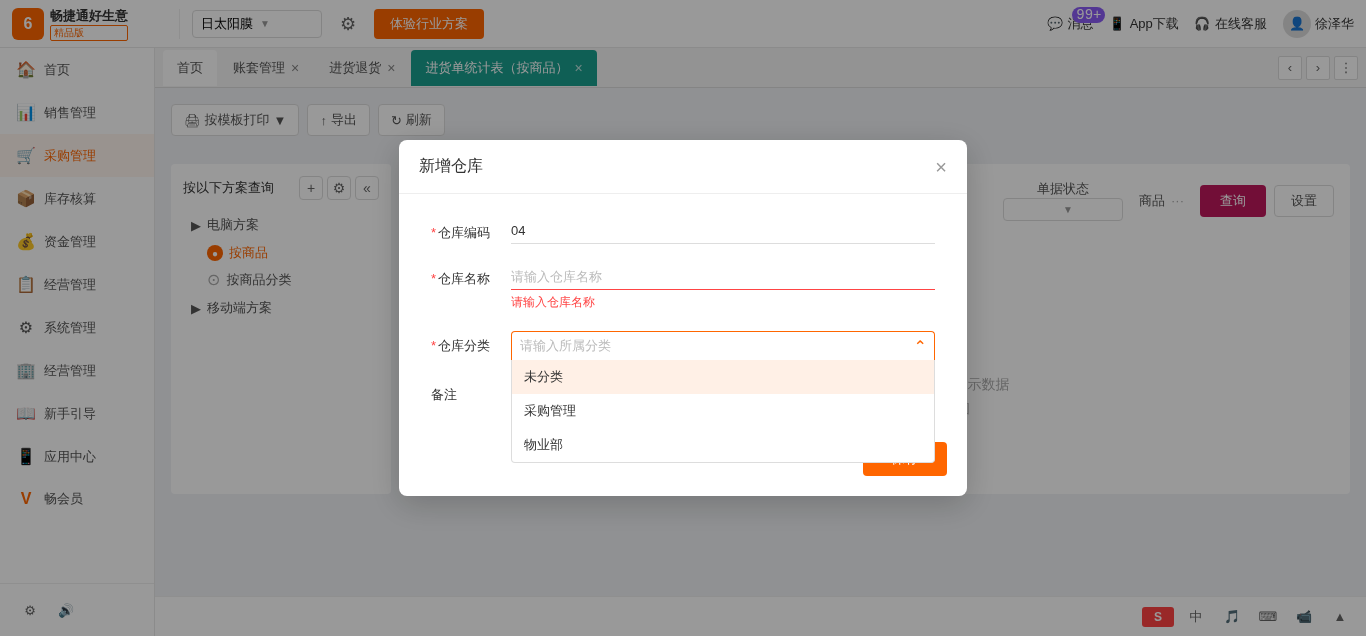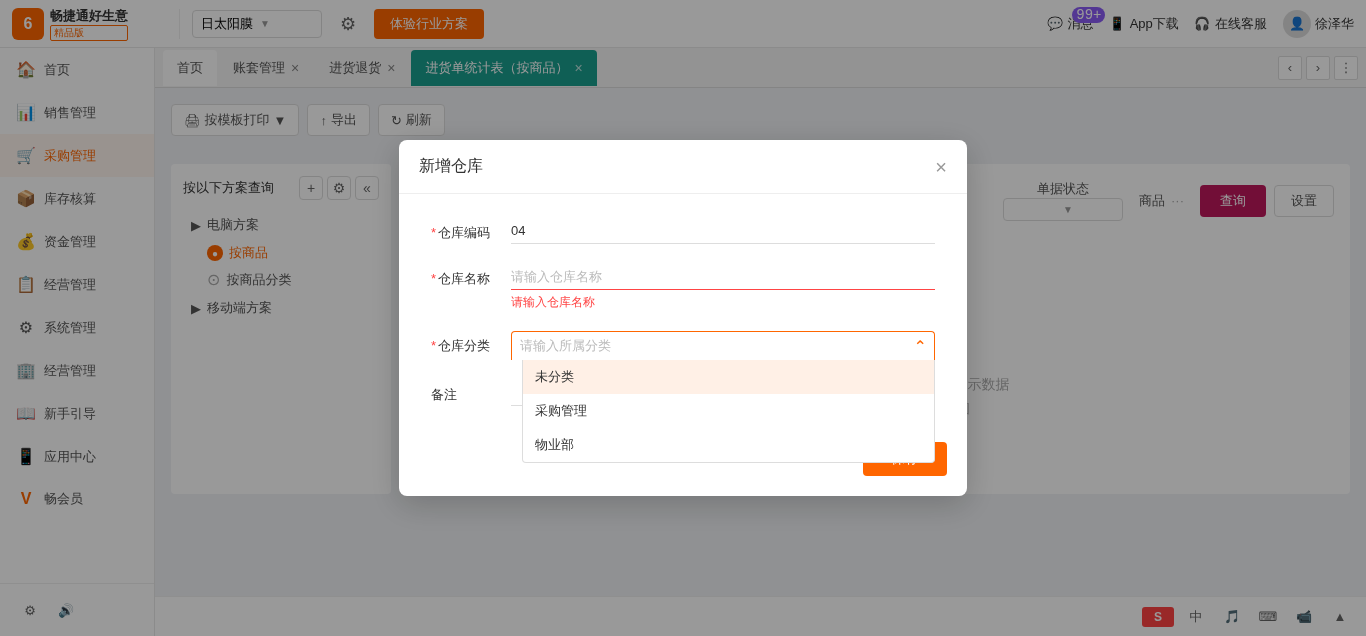--- a/index.html
+++ b/index.html
@@ -74,21 +74,21 @@
     .form-label.required::before { content: '*'; color: #ff4444; margin-right: 2px; }
     .form-control { flex: 1; }
     .form-input { width: 100%; border: none; border-bottom: 1px solid #ddd; padding: 5px 0; font-size: 13px; color: #333; outline: none; background: transparent; }
     .form-input.error { border-bottom-color: #ff4444; }
     .form-input::placeholder { color: #bbb; }
     .error-msg { color: #ff4444; font-size: 12px; margin-top: 4px; }
     
     .dropdown-wrap { position: relative; }
     .dropdown-input { width: 100%; border: 1px solid #ff6600; border-radius: 4px 4px 0 0; padding: 5px 30px 5px 8px; font-size: 13px; color: #bbb; outline: none; background: #fff; display: flex; align-items: center; }
     .dropdown-arrow { position: absolute; right: 8px; top: 50%; transform: translateY(-50%); color: #ff6600; font-size: 16px; cursor: pointer; }
-    .dropdown-list { position: absolute; top: 100%; left: 11px; right: 0; background: #fff; border: 1px solid #ddd; border-top: none; border-radius: 0 0 4px 4px; z-index: 200; }
+    .dropdown-list { position: absolute; top: 100%; left: 0; right: 0; background: #fff; border: 1px solid #ddd; border-top: none; border-radius: 0 0 4px 4px; z-index: 200; }
     .dropdown-item { padding: 8px 12px; font-size: 13px; color: #333; cursor: pointer; }
     .dropdown-item.selected { background: #fff0e6; }
     
     .dialog-footer { display: flex; align-items: center; justify-content: flex-end; padding: 12px 20px 20px; gap: 10px; }
     .btn-save { background: #ff6600; color: #fff; border: none; border-radius: 4px; padding: 8px 28px; font-size: 14px; cursor: pointer; }
 
     
     .bottom-bar { height: 40px; background: #fff; border-top: 1px solid #eee; display: flex; align-items: center; justify-content: space-between; padding: 0 12px; }
     .bottom-left { display: flex; align-items: center; gap: 8px; }
     .bottom-icon { width: 28px; height: 28px; display: flex; align-items: center; justify-content: center; cursor: pointer; color: #666; }

